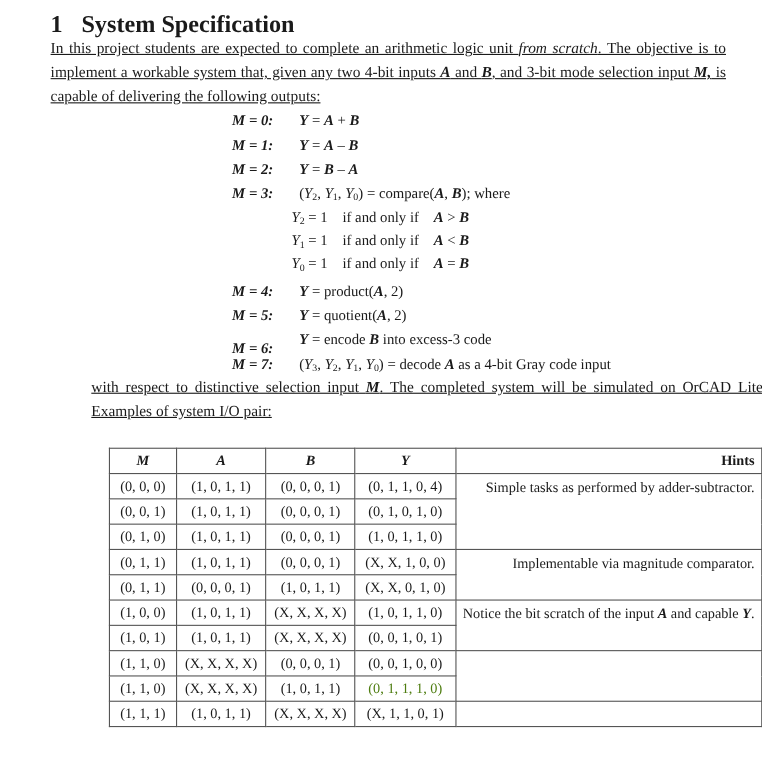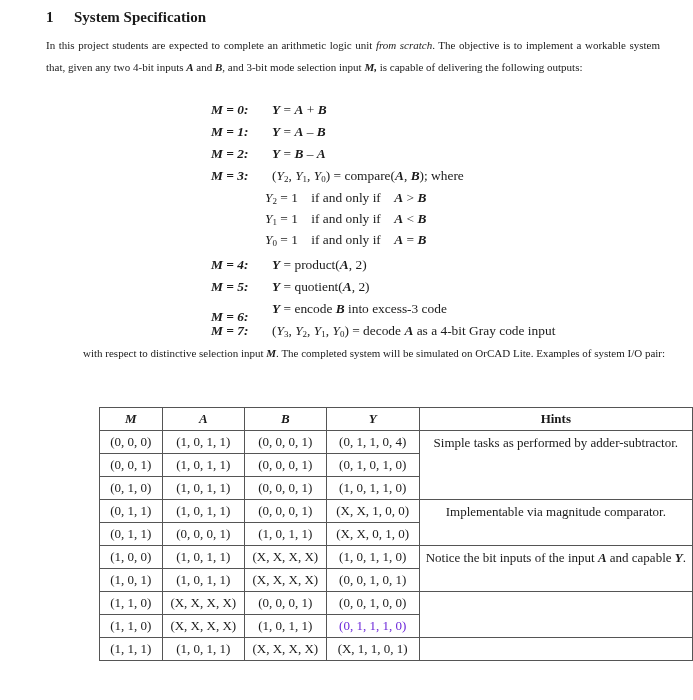--- a/index.html
+++ b/index.html
@@ -1,35 +1,35 @@
 <!DOCTYPE html>
 <html><head>
 <meta charset="utf-8">
 <style>
   html, body { margin:0; padding:0; background:#ffffff; }
   body { width:693px; height:700px; position:relative; font-family:"Liberation Serif", "DejaVu Serif", serif; color:#1a1a1a; }
-  .heading { position:absolute; left:46px; top:9px; font-size:15px; font-weight:bold; }
+  .heading { position:absolute; left:46px; top:9px; font-size:22px; font-weight:bold; }
   .heading .num { display:inline-block; width:28px; }
-  .para { position:absolute; left:46px; width:614px; font-size:11px; line-height:22px; text-align:justify; }
+  .para { position:absolute; left:46px; width:614px; font-size:14px; line-height:22px; text-align:justify;text-decoration:underline; }
   .p1 { top:34px; }
   .p2 { top:342px;margin-left:37px; }
   em.it { font-style:italic; }
   b.bi { font-weight:bold; font-style:italic; }
   .eq { position:absolute; font-size:13.4px; line-height:21px; white-space:nowrap;text-align:right; }
   .mlab { left:211px; font-weight:bold; font-style:italic; }
   .mval { left:272px; }
   .cond { left:265px; }
   sub { font-size:9px; vertical-align:-2px; }
   table.io { position:absolute; left:99px; top:407px; border-collapse:collapse; font-size:13px; }
   table.io td, table.io th { border:1px solid #555; height:22px; padding:0 6px; text-align:center; white-space:nowrap; }
   table.io th { font-weight:bold; font-style:italic; }
-  table.io th.hints { font-style:normal; text-align:center; }
-  table.io td.hint { text-align:center; vertical-align:top; line-height:23px; padding-top:0; }
+  table.io th.hints { font-style:normal; text-align:right; }
+  table.io td.hint { text-align:right; vertical-align:top; line-height:23px; padding-top:0; }
   .c1 { width:64px; } .c2 { width:76px; } .c3 { width:74px; } .c4 { width:92px; } .c5 { width:150px; }
-  .red { color:#6d28d9; }
+  .red { color:#4d7c0f; }
 </style>
 </head>
 <body>
 
 <div class="heading"><span class="num">1</span><span>System Specification</span></div>
 
 <div class="para p1"><span>In this project students are expected to complete an arithmetic logic unit </span><em class="it">from scratch</em><span>. The objective is to implement a workable system that, given any two 4-bit inputs </span><b class="bi">A</b><span> and </span><b class="bi">B</b><span>, and 3-bit mode selection input </span><b class="bi">M,</b><span> is capable of delivering the following outputs:</span></div>
 
 <div class="eq mlab" style="top:99px">M = 0:</div>
 <div class="eq mval" style="top:99px"><b class="bi">Y</b> = <b class="bi">A</b> + <b class="bi">B</b></div>
@@ -94,21 +94,21 @@
     <td>(0, 1, 1)</td>
         <td>(0, 0, 0, 1)</td>
         <td>(1, 0, 1, 1)</td>
         <td>(X, X, 0, 1, 0)</td>
   </tr>
   <tr>
     <td>(1, 0, 0)</td>
         <td>(1, 0, 1, 1)</td>
         <td>(X, X, X, X)</td>
         <td>(1, 0, 1, 1, 0)</td>
-    <td class="hint" rowspan="2"><span>Notice the bit inputs of the input </span><b class="bi">A</b><span> and capable </span><b class="bi">Y</b><span>.</span></td>
+    <td class="hint" rowspan="2"><span>Notice the bit scratch of the input </span><b class="bi">A</b><span> and capable </span><b class="bi">Y</b><span>.</span></td>
   </tr>
   <tr>
     <td>(1, 0, 1)</td>
         <td>(1, 0, 1, 1)</td>
         <td>(X, X, X, X)</td>
         <td>(0, 0, 1, 0, 1)</td>
   </tr>
   <tr>
     <td>(1, 1, 0)</td>
         <td>(X, X, X, X)</td>

